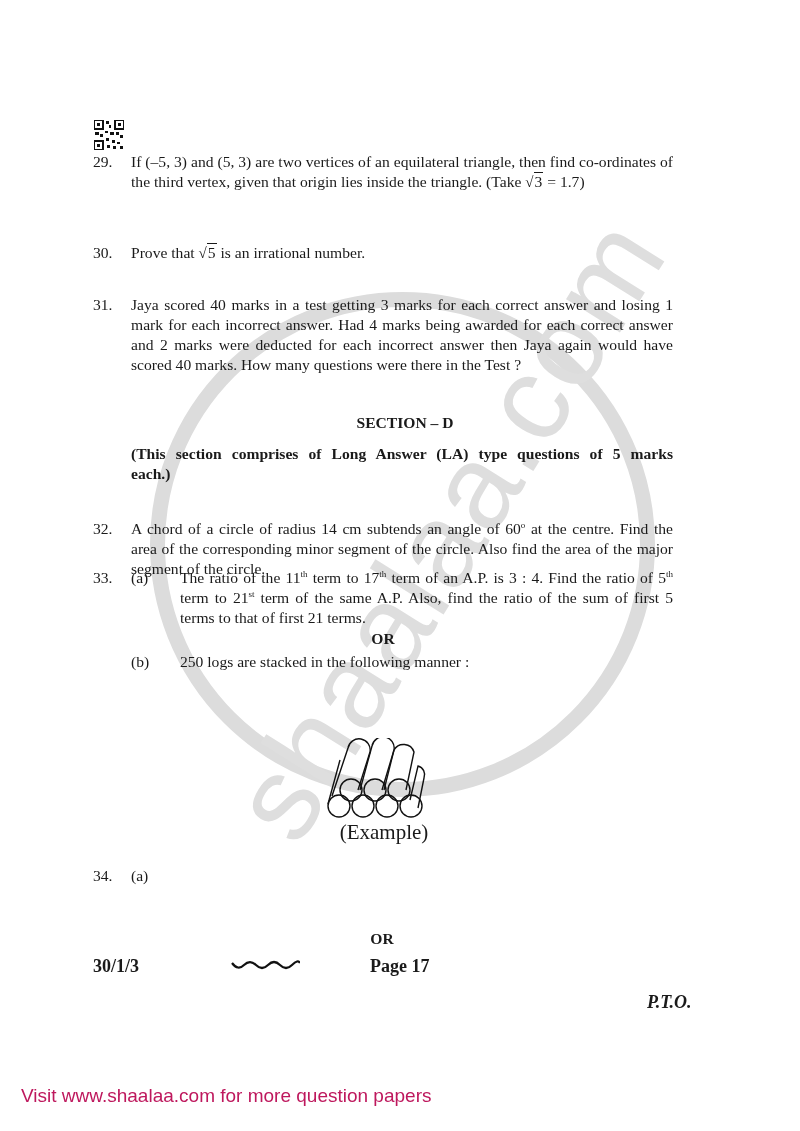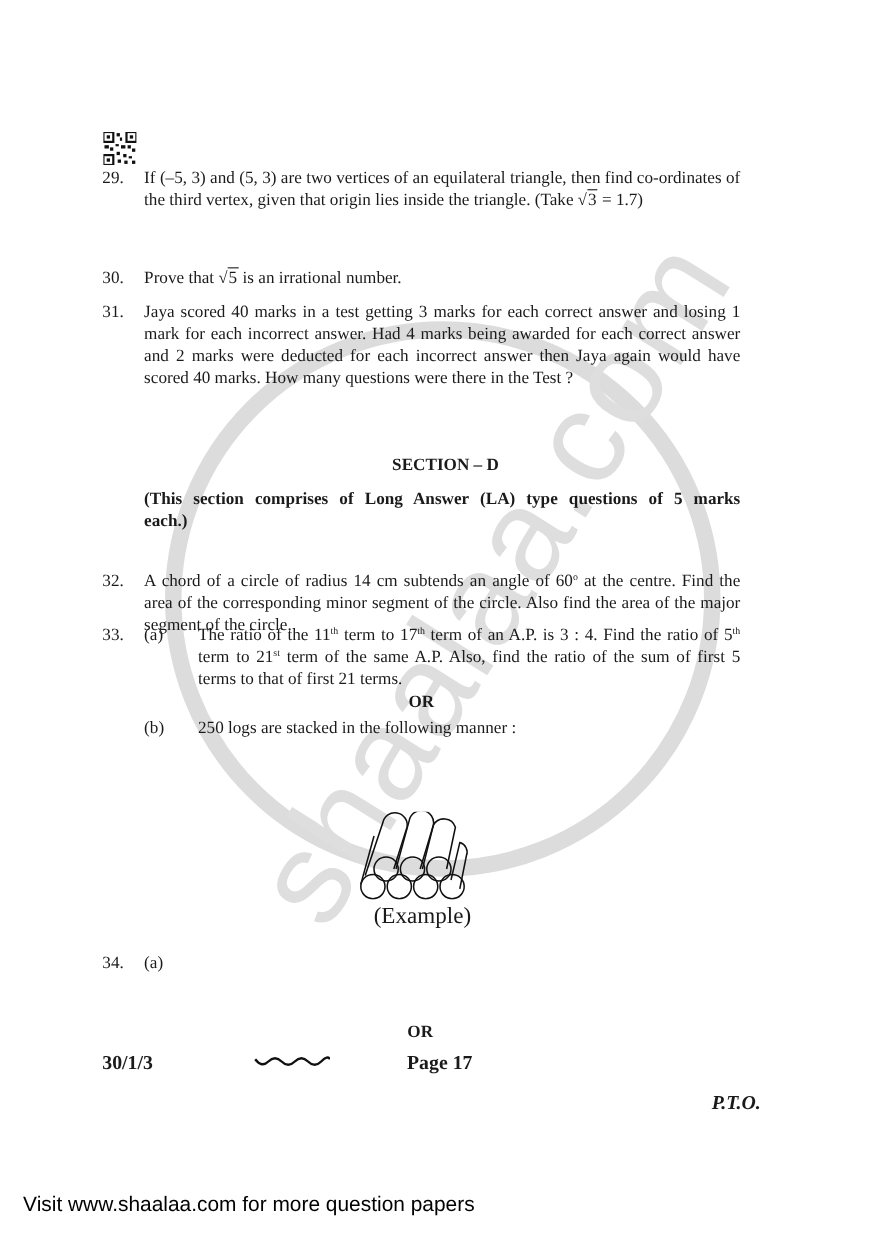--- a/index.html
+++ b/index.html
@@ -42,21 +42,21 @@
     .section-note {
       position: absolute; left: 131px; width: 542px; font-weight: bold; font-size: 15.6px;
       line-height: 20px; text-align: justify; word-spacing: 4px;
     }
     .figure { position: absolute; left: 320px; top: 738px; width: 110px; height: 80px; }
     .caption { position: absolute; left: 0; width: 768px; text-align: center; top: 820px; font-size: 21px; }
     .footer { position: absolute; top: 956px; font-size: 18px; font-weight: bold; }
     .wavy { position: absolute; left: 230px; top: 958px; width: 70px; height: 14px; }
     .bottom-note {
       position: absolute; left: 21px; top: 1085px; font-family: "Liberation Sans", "DejaVu Sans", sans-serif;
-      font-size: 19px; color: #000000;
+      font-size: 19px; color: #be185d;
     }
   </style>
 </head>
 <body>
 
 <div class="watermark"></div>
 <div class="watermark-text">shaalaa.com</div>
 
 <div class="content">
 
@@ -90,21 +90,21 @@
     </div>
   </div>
 
   <div class="q" style="top:243px;">
     <span class="num">30.</span>
     <div class="body">
       <span>Prove that </span><span class="sqrt"><span class="rad">√</span><span class="arg">5</span></span><span> is an irrational number.</span>
     </div>
   </div>
 
-  <div class="q" style="top:274px;">
+  <div class="q" style="top:295px;">
     <span class="num">31.</span>
     <div class="body">Jaya scored 40 marks in a test getting 3 marks for each correct answer and losing 1 mark for each incorrect answer. Had 4 marks being awarded for each correct answer and 2 marks were deducted for each incorrect answer then Jaya again would have scored 40 marks. How many questions were there in the Test ?</div>
   </div>
 
   <div class="center-bold" style="top:414px; left:5px;">SECTION – D</div>
   <div class="section-note" style="top:444px;">(This section comprises of Long Answer (LA) type questions of 5 marks each.)</div>
 
   <div class="q" style="top:503px;margin-top:16px;">
     <span class="num">32.</span>
     <div class="body">

